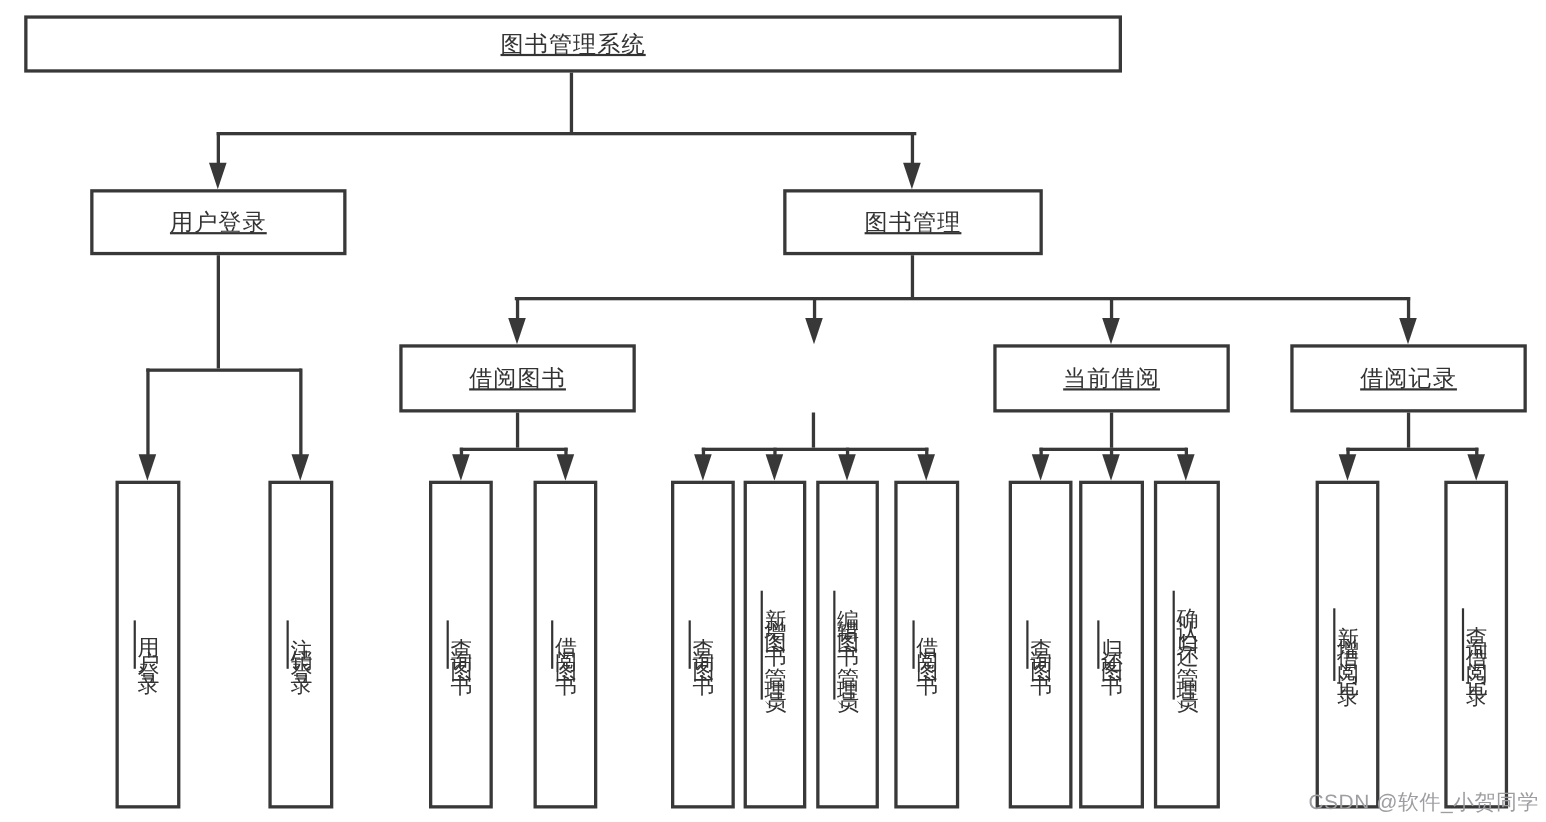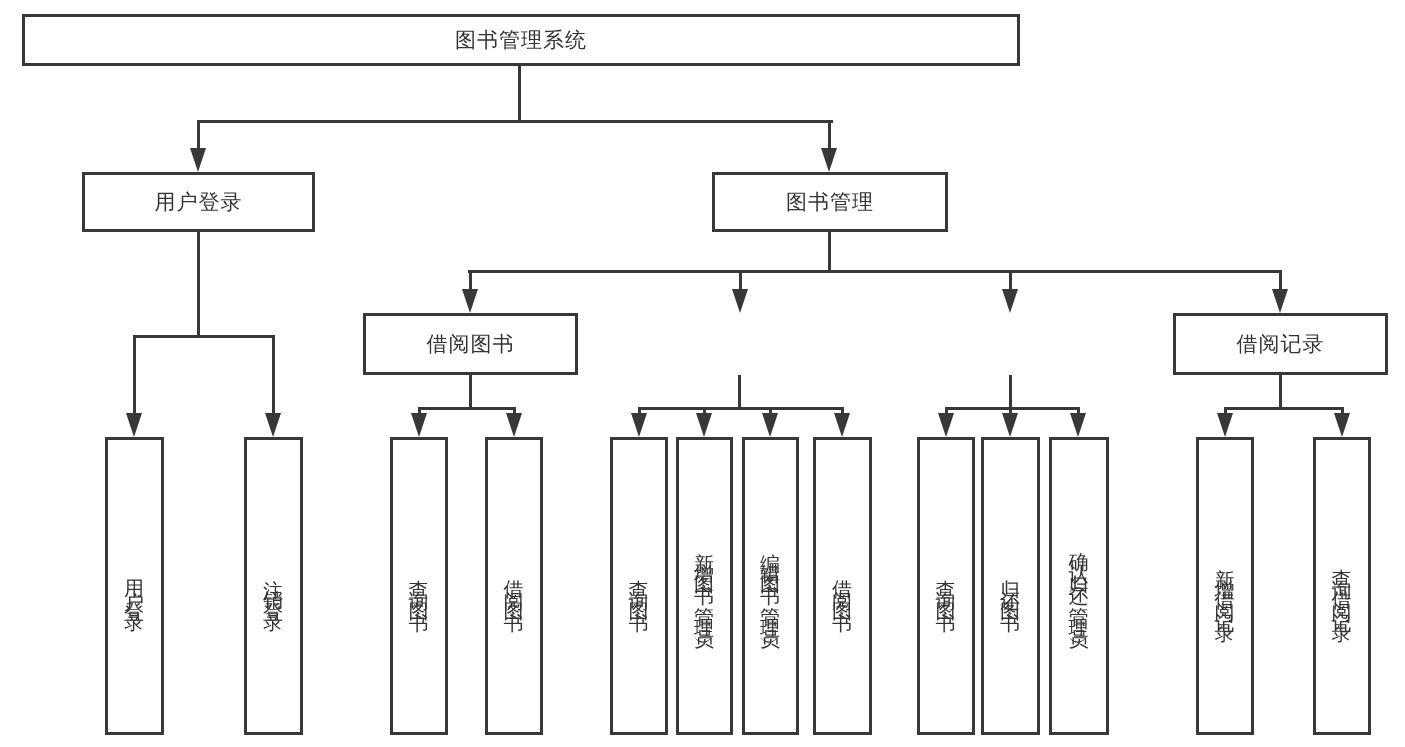--- a/index.html
+++ b/index.html
@@ -13,20 +13,21 @@
     width:1405px;height:747px;background:var(--bg);
     font-family:"Liberation Sans", sans-serif;
     overflow:hidden;
   }
   #canvas{position:relative;width:1405px;height:747px;background:var(--bg);}
   .box{
     position:absolute;box-sizing:border-box;
     border:3px solid var(--line);background:#fff;
     display:flex;align-items:center;justify-content:center;
     color:var(--text);
+    text-decoration:underline;
   }
   .hnode{font-size:21px;letter-spacing:1px;}
   .leaf{
     top:437px;height:298px;
     writing-mode:vertical-rl;text-orientation:mixed;
     font-size:20px;letter-spacing:11px;line-height:1;
     display:flex;align-items:center;justify-content:center;
   }
   .h{position:absolute;height:3px;background:var(--line);}
   .v{position:absolute;width:3px;background:var(--line);}
@@ -70,20 +71,21 @@
   <div class="v" style="left:469px;top:270px;height:21px"></div>
   <div class="ah" style="left:462px;top:289px"></div>
   <div class="v" style="left:739px;top:270px;height:21px"></div>
   <div class="ah" style="left:732px;top:289px"></div>
   <div class="v" style="left:1009px;top:270px;height:21px"></div>
   <div class="ah" style="left:1002px;top:289px"></div>
   <div class="v" style="left:1279px;top:270px;height:21px"></div>
   <div class="ah" style="left:1272px;top:289px"></div>
 
   <div class="box hnode" style="left:363px;top:313px;width:215px;height:62px">借阅图书</div>
+  <div class="box hnode" style="left:903px;top:313px;width:215px;height:62px">当前借阅</div>
   <div class="box hnode" style="left:1173px;top:313px;width:215px;height:62px">借阅记录</div>
 
   <div class="v" style="left:469px;top:375px;height:32px"></div>
   <div class="h" style="left:418px;top:407px;width:98px"></div>
   <div class="v" style="left:418px;top:407px;height:8px"></div>
   <div class="ah" style="left:411px;top:413px"></div>
   <div class="v" style="left:513px;top:407px;height:8px"></div>
   <div class="ah" style="left:506px;top:413px"></div>
 
   <div class="v" style="left:738px;top:375px;height:32px"></div>
@@ -124,14 +126,15 @@
   <div class="box leaf" style="left:742px;width:57px">编辑图书（管理员）</div>
   <div class="box leaf" style="left:813px;width:59px">借阅图书</div>
 
   <div class="box leaf" style="left:917px;width:58px">查询图书</div>
   <div class="box leaf" style="left:981px;width:59px">归还图书</div>
   <div class="box leaf" style="left:1049px;width:60px">确认归还（管理员）</div>
 
   <div class="box leaf" style="left:1196px;width:58px">新增借阅记录</div>
   <div class="box leaf" style="left:1313px;width:58px">查询借阅记录</div>
 
+  <div class="watermark">CSDN @软件_小贺同学</div>
 
 </div>
 
 </body></html>

